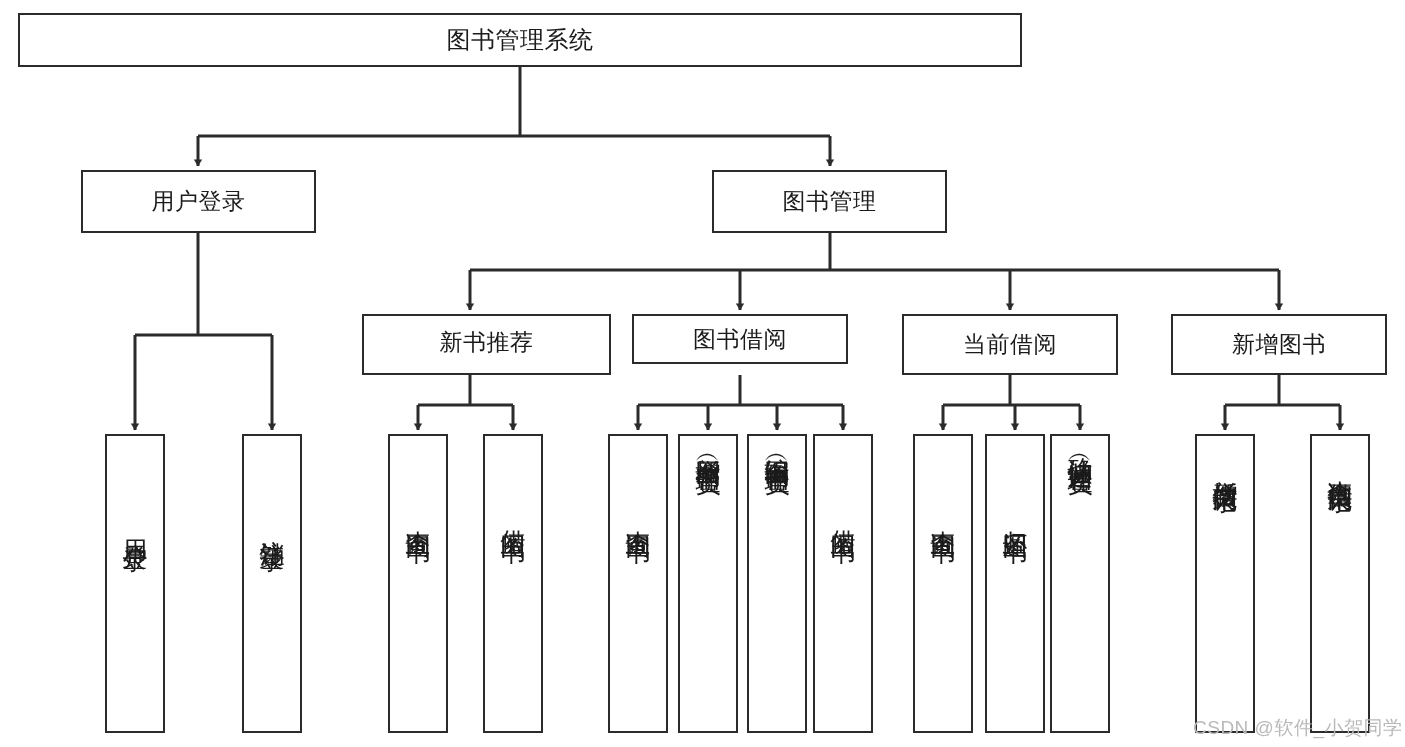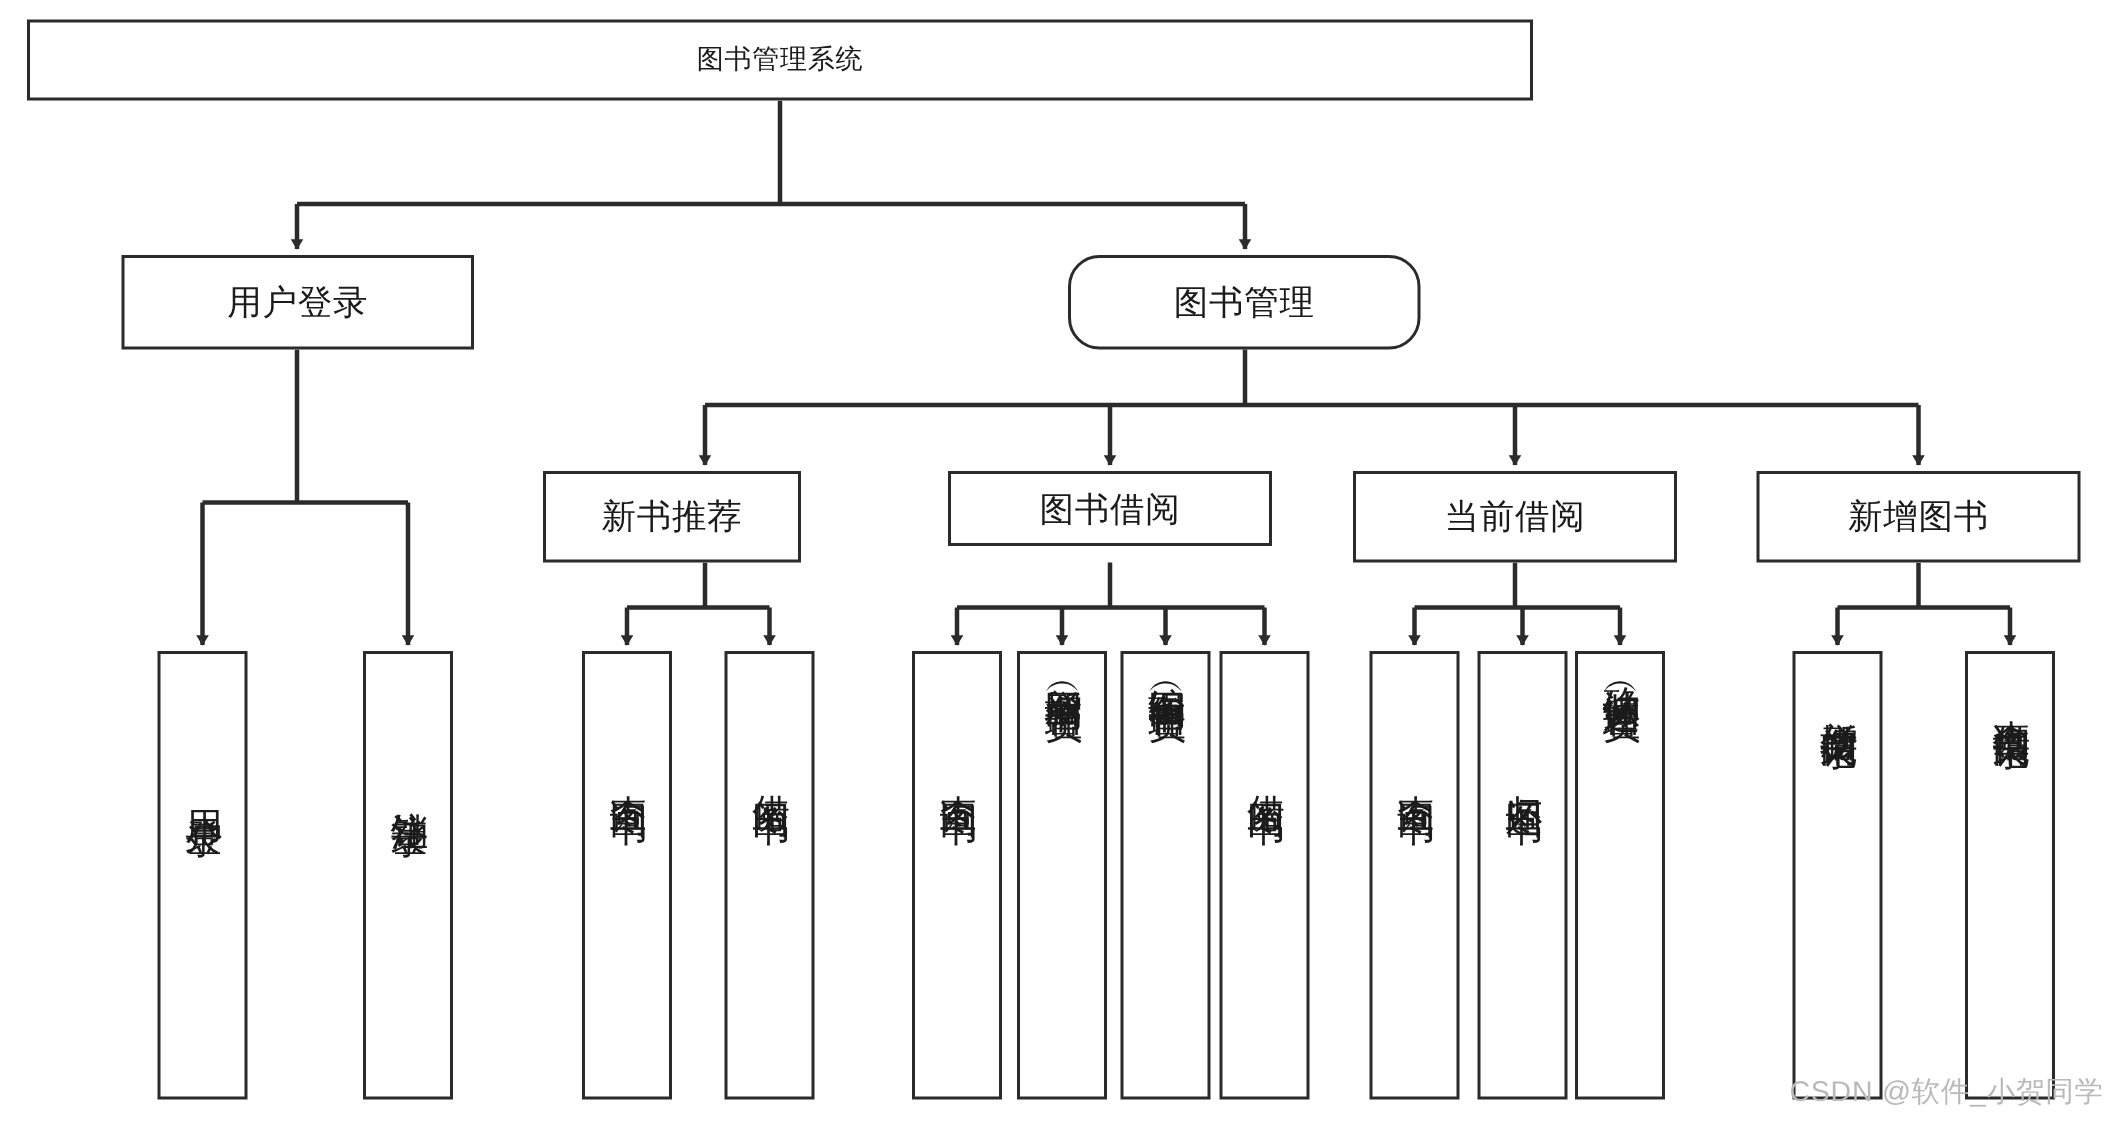--- a/index.html
+++ b/index.html
@@ -41,21 +41,21 @@
     line-height: 1.08;
     text-align: center;
     letter-spacing: 0.5px;
     white-space: nowrap;
   }
   
   .node.horiz .node-label {
     font-size: 23px;
   }
   .node.root .node-label {
-    font-size: 18px;
+    font-size: 24px;
   }
   
   .node.vert {
     align-items: flex-start;
     justify-content: center;
     padding-top: 4px;
   }
   .node.vert .node-label {
     writing-mode: vertical-rl;
     text-orientation: upright;
@@ -137,25 +137,25 @@
   </svg>
 
   <div class="node root horiz" style="left:18px; top:13px; width:1004px; height:54px;">
     <span class="node-label">图书管理系统</span>
   </div>
 
   <div class="node horiz" style="left:81px; top:170px; width:235px; height:63px;">
     <span class="node-label">用户登录</span>
   </div>
 
-  <div class="node horiz" style="left:712px; top:170px; width:235px; height:63px;border-radius:21px;">
+  <div class="node horiz" style="left:712px; top:170px; width:235px; height:63px;">
     <span class="node-label">图书管理</span>
   </div>
 
-  <div class="node horiz" style="left:362px; top:314px; width:172px; height:61px;">
+  <div class="node horiz" style="left:362px; top:314px; width:249px; height:61px;font-family:Liberation Mono, monospace;">
     <span class="node-label">新书推荐</span>
   </div>
 
   <div class="node horiz" style="left:632px; top:314px; width:216px; height:50px;">
     <span class="node-label">图书借阅</span>
   </div>
 
   <div class="node horiz" style="left:902px; top:314px; width:216px; height:61px;">
     <span class="node-label">当前借阅</span>
   </div>

